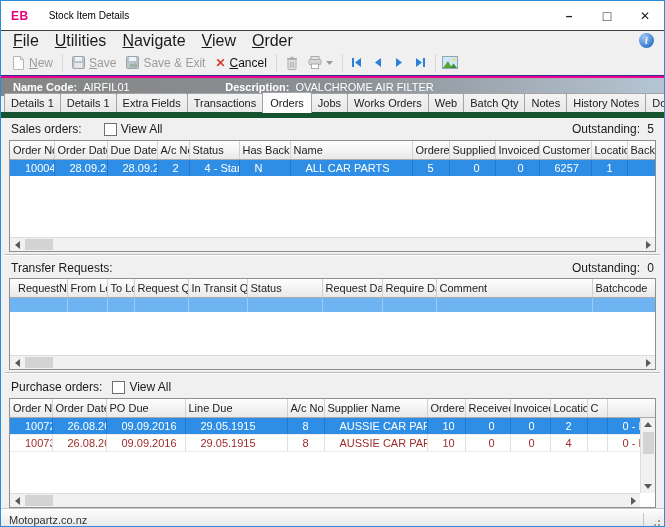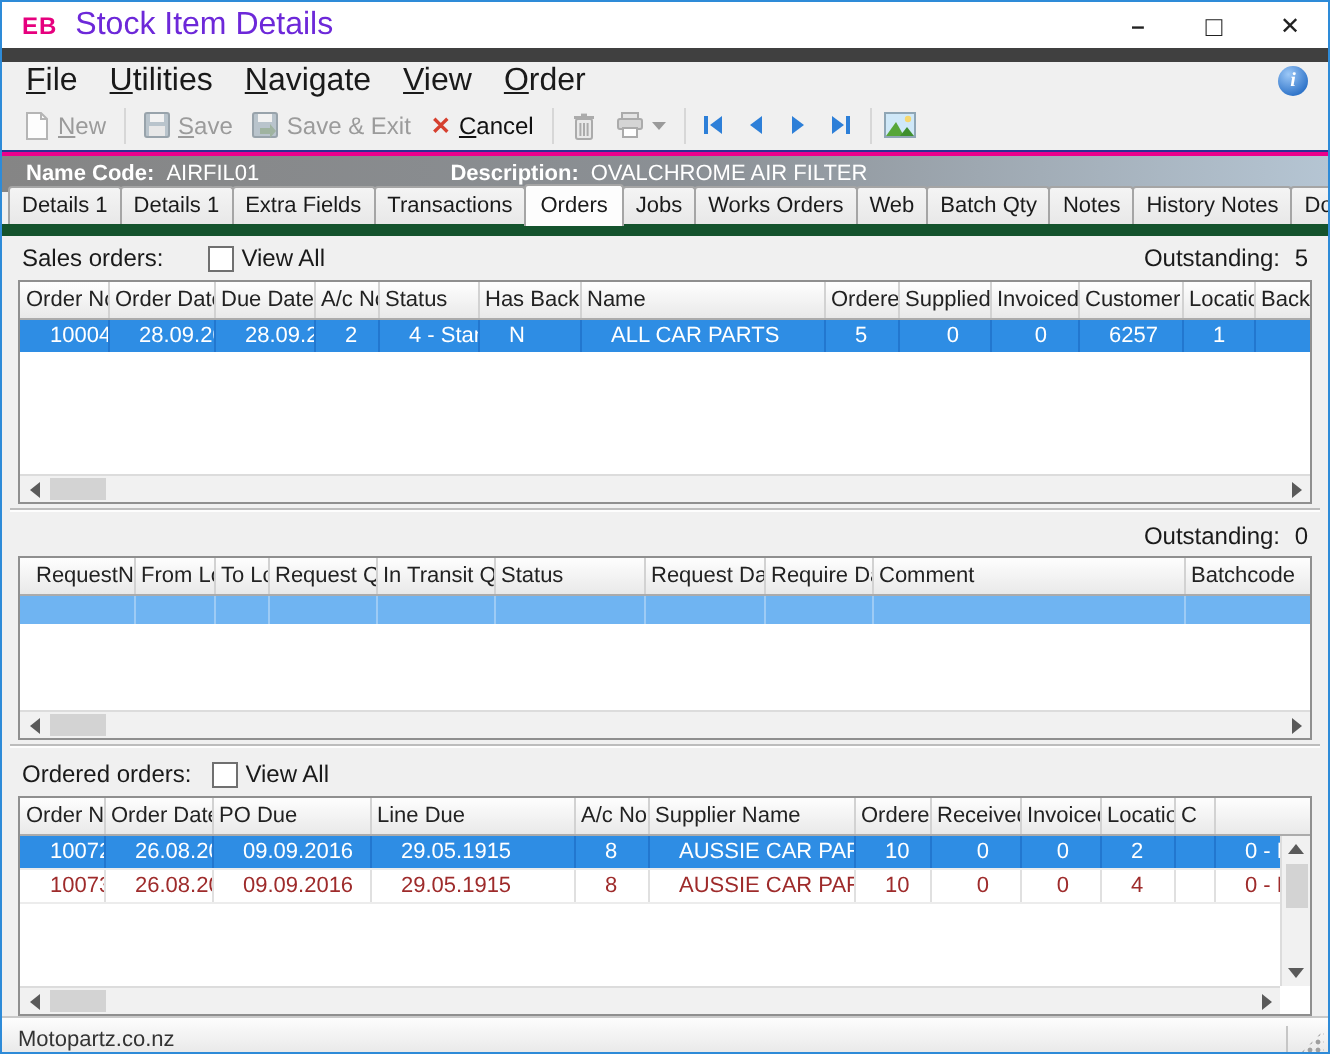--- a/index.html
+++ b/index.html
@@ -3,23 +3,23 @@
 <meta charset="utf-8">
 <style>
   * { box-sizing: border-box; margin: 0; padding: 0; }
   html,body { background:#cfd8e0; }
   body { font-family:"Liberation Sans", sans-serif; width:665px; height:527px; }
   .window { width:665px; height:527px; border:1px solid #2e8bd8; background:#f0f0f0;
             display:flex; flex-direction:column; overflow:hidden; }
 
   
   .titlebar { height:30px; flex:0 0 30px; background:#fff; display:flex; align-items:center;
-              padding-left:10px; border-bottom:7px solid #404040; }
+              padding-left:10px; border-bottom:1px solid #404040; }
   .logo { color:#e6007e; font-weight:bold; font-size:12px; margin-right:9px; letter-spacing:.5px; }
-  .title { font-size:16px; color:#6d28d9; }
+  .title { font-size:10px; color:#000000;margin-left:11px; }
   .win-controls { margin-left:auto; display:flex; height:100%; }
   .win-btn { width:38px; display:flex; align-items:center; justify-content:center;
              font-size:12px; color:#222; }
   .min-glyph::after { content:"–"; font-weight:bold; }
   .max-glyph::after { content:"□"; font-size:14px; }
   .close-glyph::after { content:"✕"; }
 
   
   .menubar { height:19px; flex:0 0 19px; display:flex; align-items:center; font-size:16px;
              padding-left:4px; }
@@ -331,20 +331,21 @@
       <div class="sb-thumb-h"></div>
       <div class="sb-btn sb-right">
           <div class="tri-r"></div>
         </div>
     </div>
   </div>
 
   <div class="splitter"></div>
 
   <div class="secrow h20">
+    <span>Transfer Requests:</span>
     <span class="outright">
         <span>Outstanding:</span>
         <span class="outval">0</span>
       </span>
   </div>
   <div class="grid transfer">
     <table style="width:647px">
       <colgroup>
           <col style="width:57px">
           <col style="width:40px">
@@ -391,21 +392,21 @@
       <div class="sb-thumb-h"></div>
       <div class="sb-btn sb-right">
           <div class="tri-r"></div>
         </div>
     </div>
   </div>
 
   <div class="splitter"></div>
 
   <div class="secrow h22">
-    <span>Ordered orders:</span>
+    <span>Purchase orders:</span>
     <span class="checkbox" style="margin-left:10px;"></span>
     <span>View All</span>
   </div>
   <div class="grid purchase">
     <table style="width:645px">
       <colgroup>
           <col style="width:42px">
           <col style="width:54px">
           <col style="width:79px">
           <col style="width:102px">

